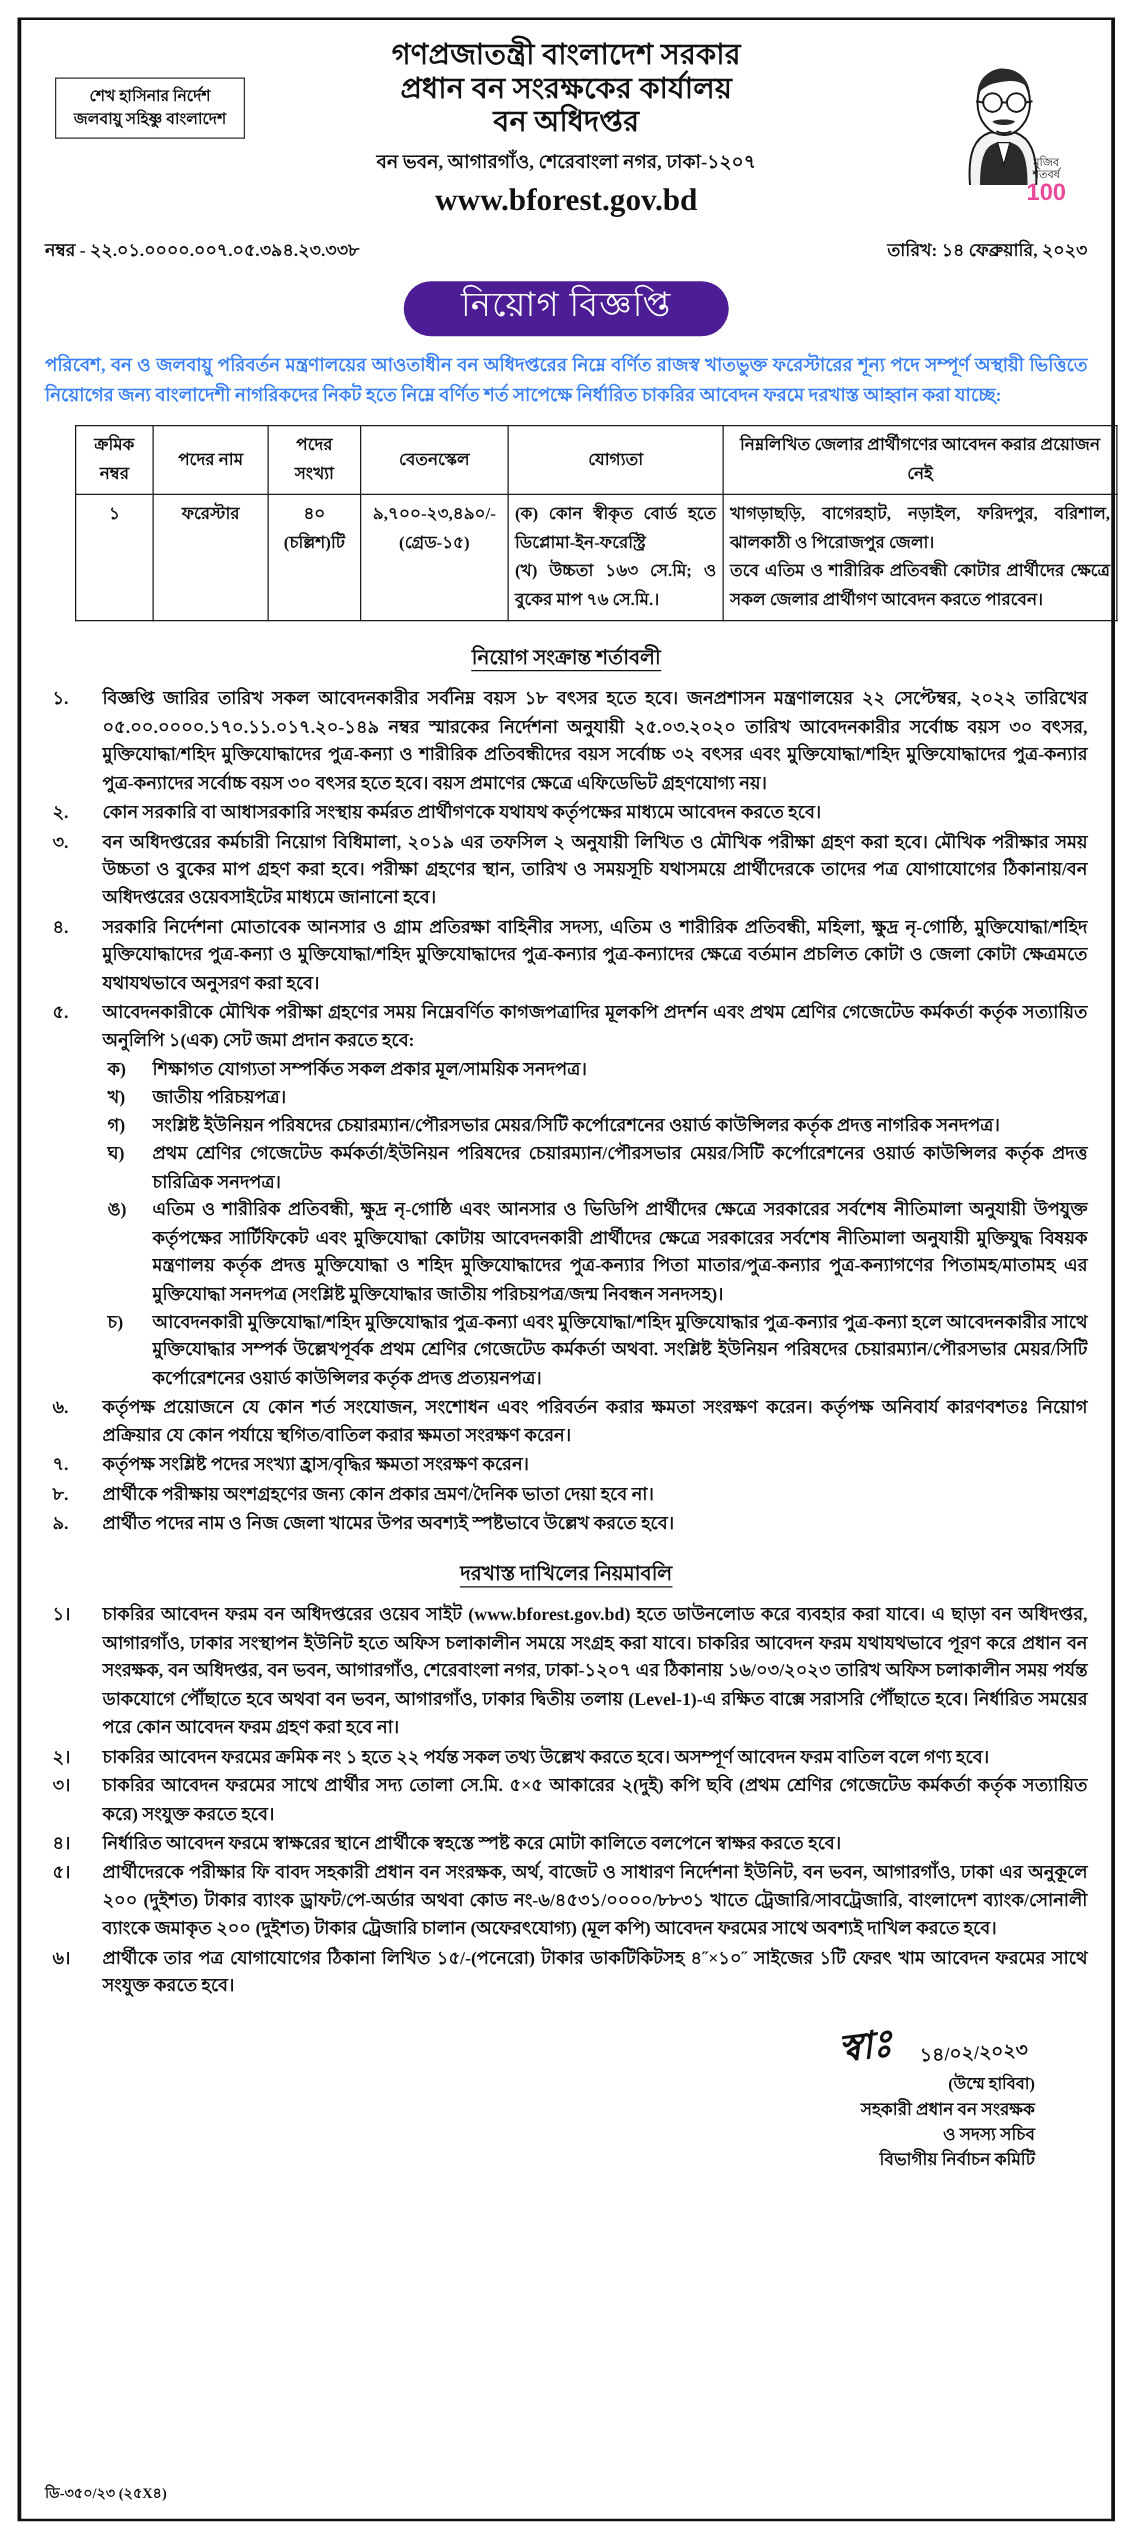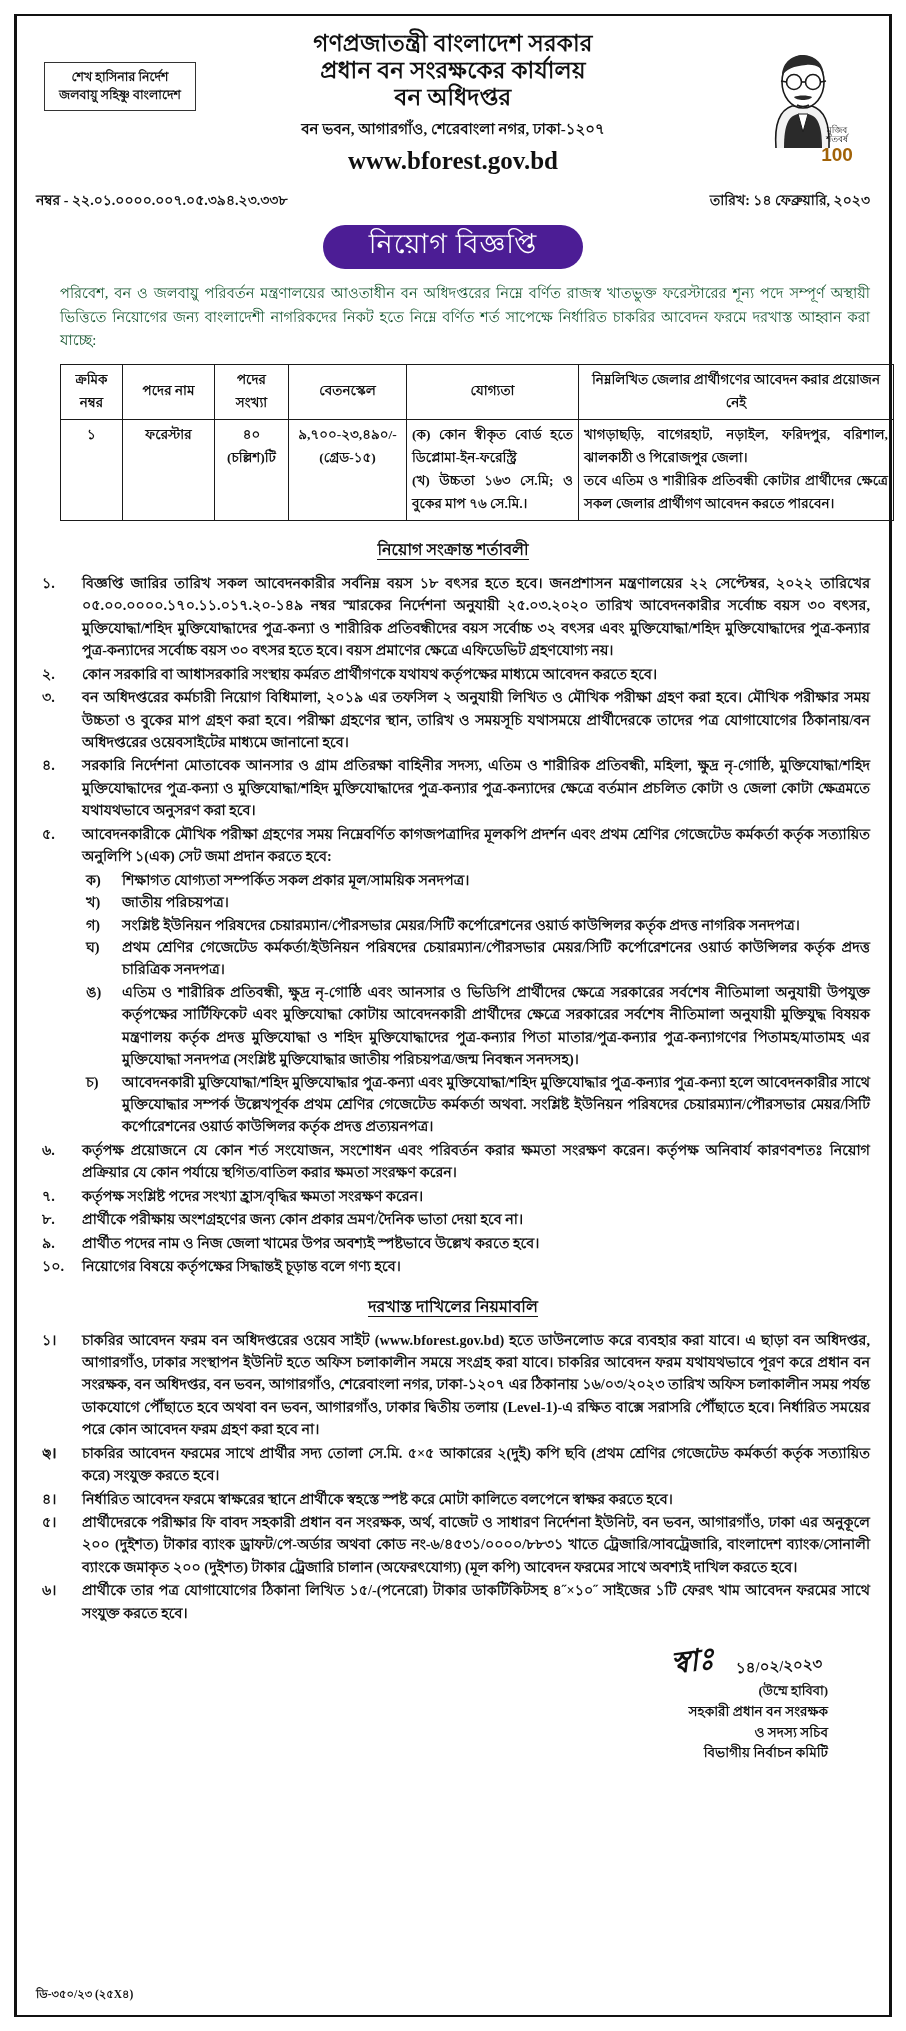--- a/index.html
+++ b/index.html
@@ -79,21 +79,21 @@
   }
   .mujib-logo {
     position: absolute; right: 0px; bottom: 2px;
     width: 58px; height: 40px;
     text-align: center;
   }
   .mujib-logo .bn {
     display:block; font-size: 9px; font-weight: normal; line-height: 1.05; color:#111;
   }
   .mujib-logo .num {
-    display:block; font-size: 19px; font-weight: bold; line-height: 1; color:#a16207;
+    display:block; font-size: 19px; font-weight: bold; line-height: 1; color:#ec4899;
     font-family: "Liberation Sans", sans-serif;
   }
 
   
   .memo-row {
     display: flex; justify-content: space-between; align-items: baseline;
     margin-top: 14px;
     font-size: 14px; font-weight: bold; color: #111; text-align: center;
   }
 
@@ -111,23 +111,22 @@
     letter-spacing: 1px;
     text-align: right;
   }
 
   
   .intro {
     margin-top: 13px;
     font-size: 14.6px;
     line-height: 1.62;
     text-align: justify;
-    color: #14532d;
-    font-weight: 400;
-    margin-left: 24px;
+    color: #3b82f6;
+    font-weight: 700;
   }
 
   
   table.jobtable {
     width: 100%;
     border-collapse: collapse;
     margin-top: 11px;
     font-size: 13.5px;
     color: #111;
     margin-left: 24px;
@@ -386,37 +385,34 @@
         <span>কর্তৃপক্ষ সংশ্লিষ্ট পদের সংখ্যা হ্রাস/বৃদ্ধির ক্ষমতা সংরক্ষণ করেন।</span>
       </li>
       <li>
         <span class="num">৮.</span>
         <span>প্রার্থীকে পরীক্ষায় অংশগ্রহণের জন্য কোন প্রকার ভ্রমণ/দৈনিক ভাতা দেয়া হবে না।</span>
       </li>
       <li>
         <span class="num">৯.</span>
         <span>প্রার্থীত পদের নাম ও নিজ জেলা খামের উপর অবশ্যই স্পষ্টভাবে উল্লেখ করতে হবে।</span>
       </li>
-      <li>
-        <span class="num">১০.</span>
-        <span>নিয়োগের বিষয়ে কর্তৃপক্ষের সিদ্ধান্তই চূড়ান্ত বলে গণ্য হবে।</span>
-      </li>
     </ol>
 
     <div class="sec-head">
       <span>দরখাস্ত দাখিলের নিয়মাবলি</span>
     </div>
 
     <ol class="bn-list">
       <li>
         <span class="num">১।</span>
         <span>চাকরির আবেদন ফরম বন অধিদপ্তরের ওয়েব সাইট (www.bforest.gov.bd) হতে ডাউনলোড করে ব্যবহার করা যাবে। এ ছাড়া বন অধিদপ্তর, আগারগাঁও, ঢাকার সংস্থাপন ইউনিট হতে অফিস চলাকালীন সময়ে সংগ্রহ করা যাবে। চাকরির আবেদন ফরম যথাযথভাবে পূরণ করে প্রধান বন সংরক্ষক, বন অধিদপ্তর, বন ভবন, আগারগাঁও, শেরেবাংলা নগর, ঢাকা-১২০৭ এর ঠিকানায় ১৬/০৩/২০২৩ তারিখ অফিস চলাকালীন সময় পর্যন্ত ডাকযোগে পৌঁছাতে হবে অথবা বন ভবন, আগারগাঁও, ঢাকার দ্বিতীয় তলায় (Level-1)-এ রক্ষিত বাক্সে সরাসরি পৌঁছাতে হবে। নির্ধারিত সময়ের পরে কোন আবেদন ফরম গ্রহণ করা হবে না।</span>
       </li>
       <li>
         <span class="num">২।</span>
+        <span>চাকরির আবেদন ফরমের ক্রমিক নং ১ হতে ২২ পর্যন্ত সকল তথ্য উল্লেখ করতে হবে। অসম্পূর্ণ আবেদন ফরম বাতিল বলে গণ্য হবে।</span>
       </li>
       <li>
         <span class="num">৩।</span>
         <span>চাকরির আবেদন ফরমের সাথে প্রার্থীর সদ্য তোলা সে.মি. ৫×৫ আকারের ২(দুই) কপি ছবি (প্রথম শ্রেণির গেজেটেড কর্মকর্তা কর্তৃক সত্যায়িত করে) সংযুক্ত করতে হবে।</span>
       </li>
       <li>
         <span class="num">৪।</span>
         <span>নির্ধারিত আবেদন ফরমে স্বাক্ষরের স্থানে প্রার্থীকে স্বহস্তে স্পষ্ট করে মোটা কালিতে বলপেনে স্বাক্ষর করতে হবে।</span>
       </li>
       <li>

